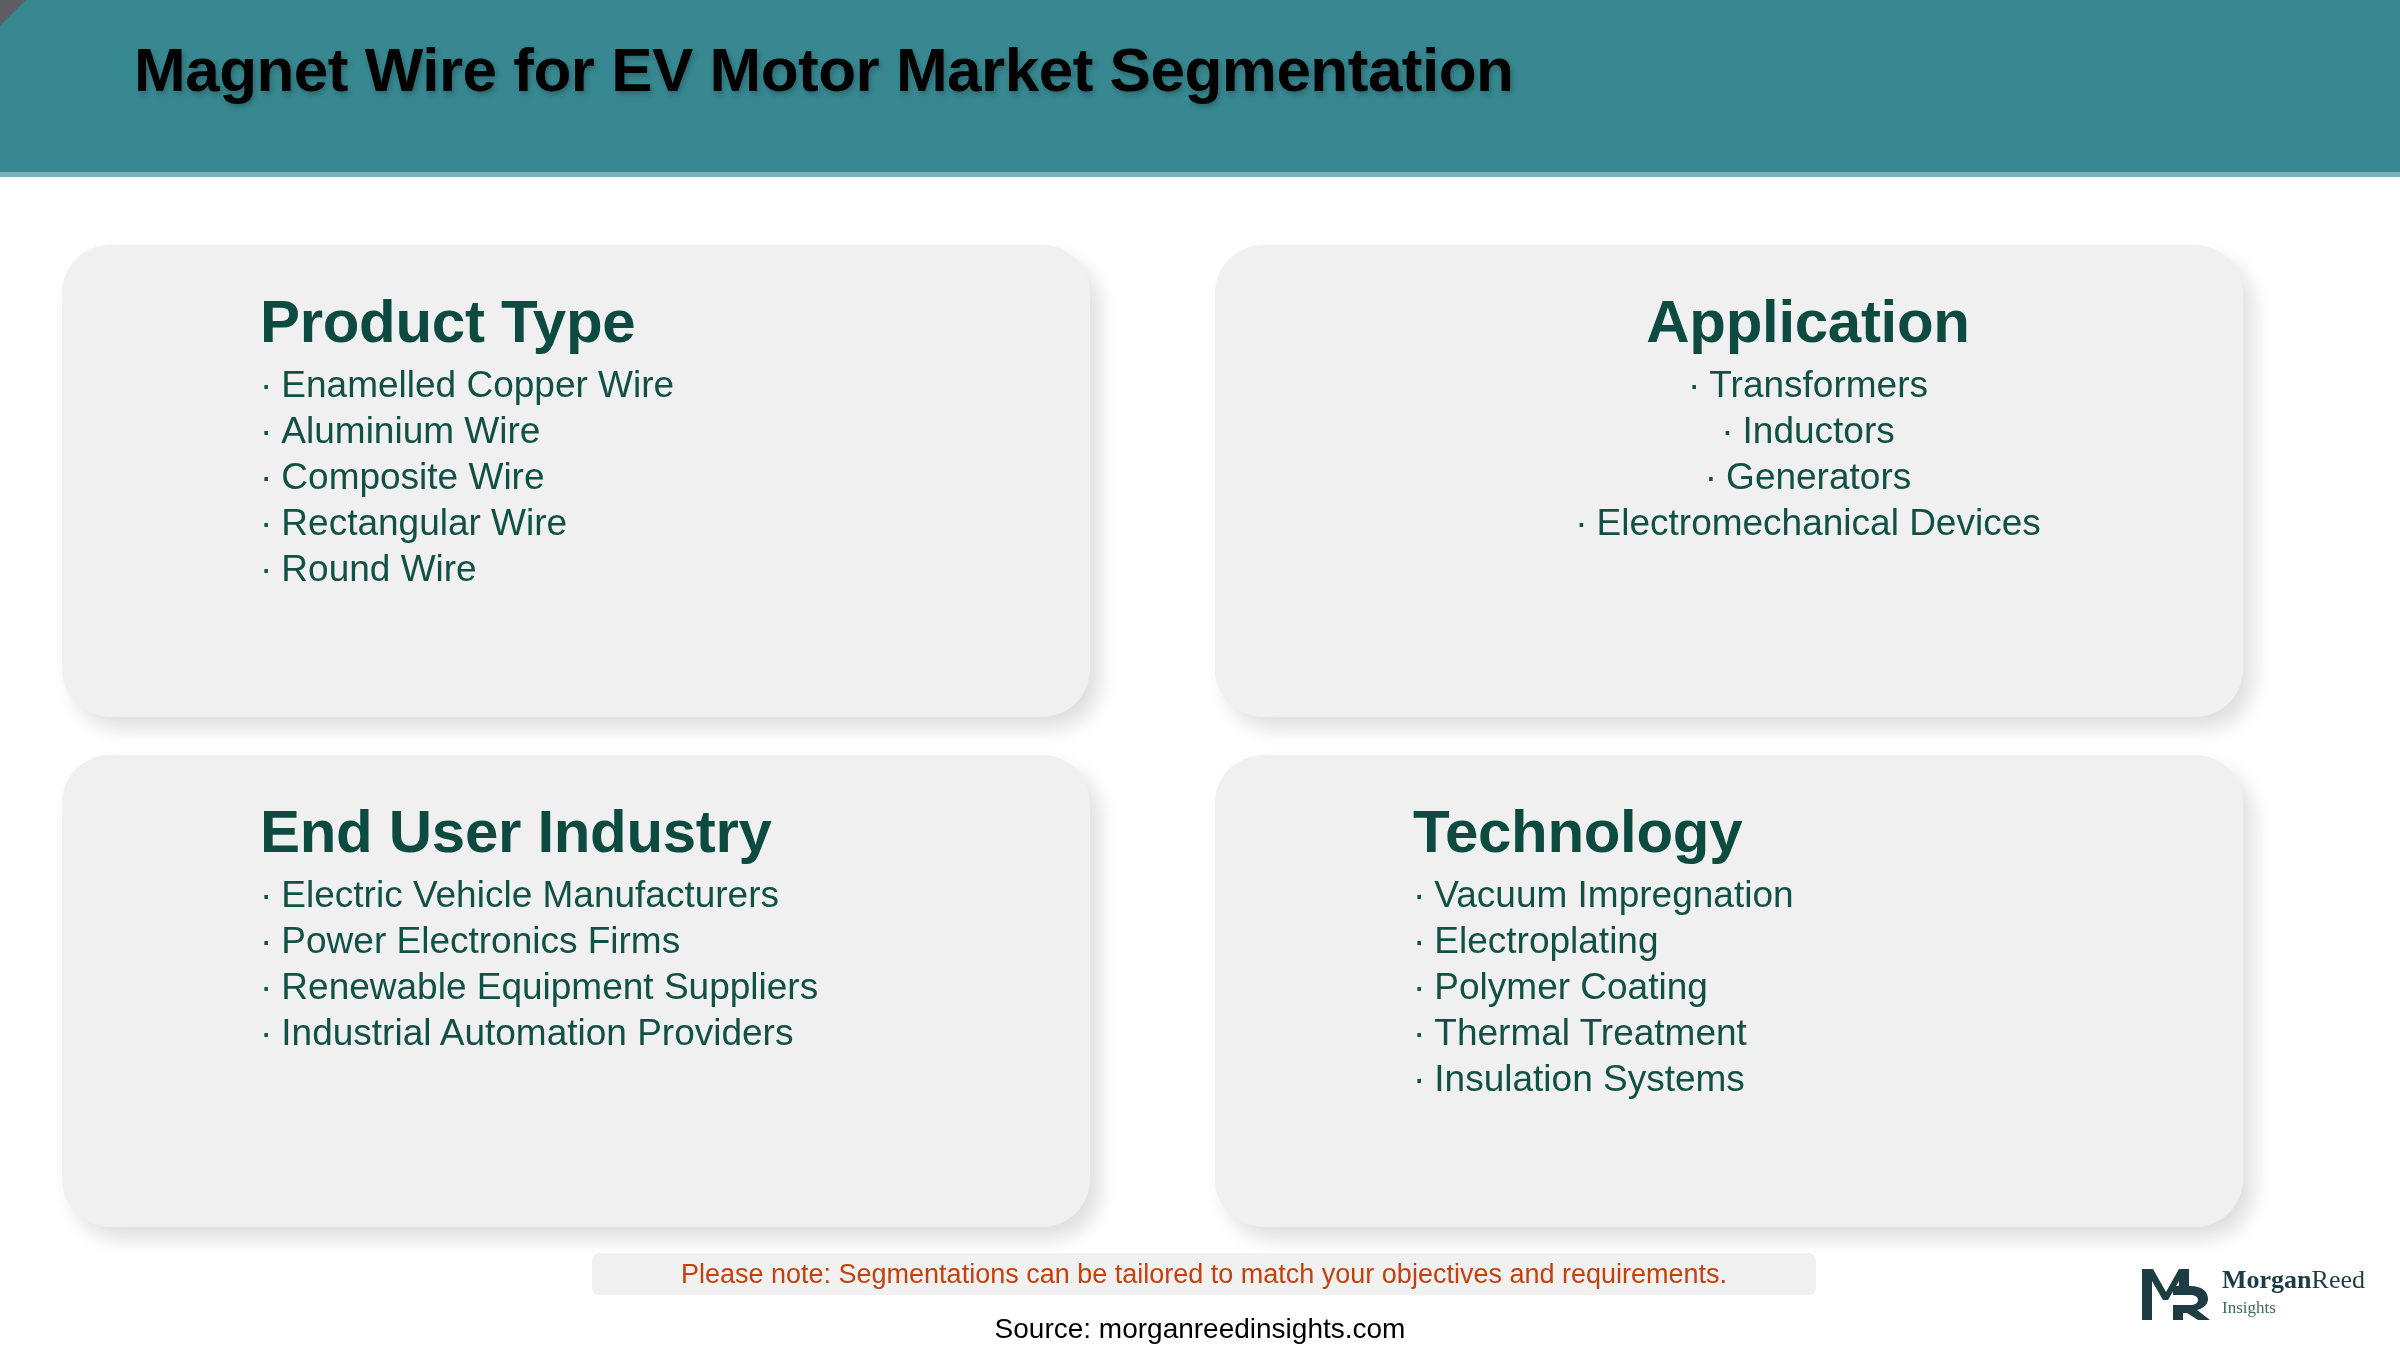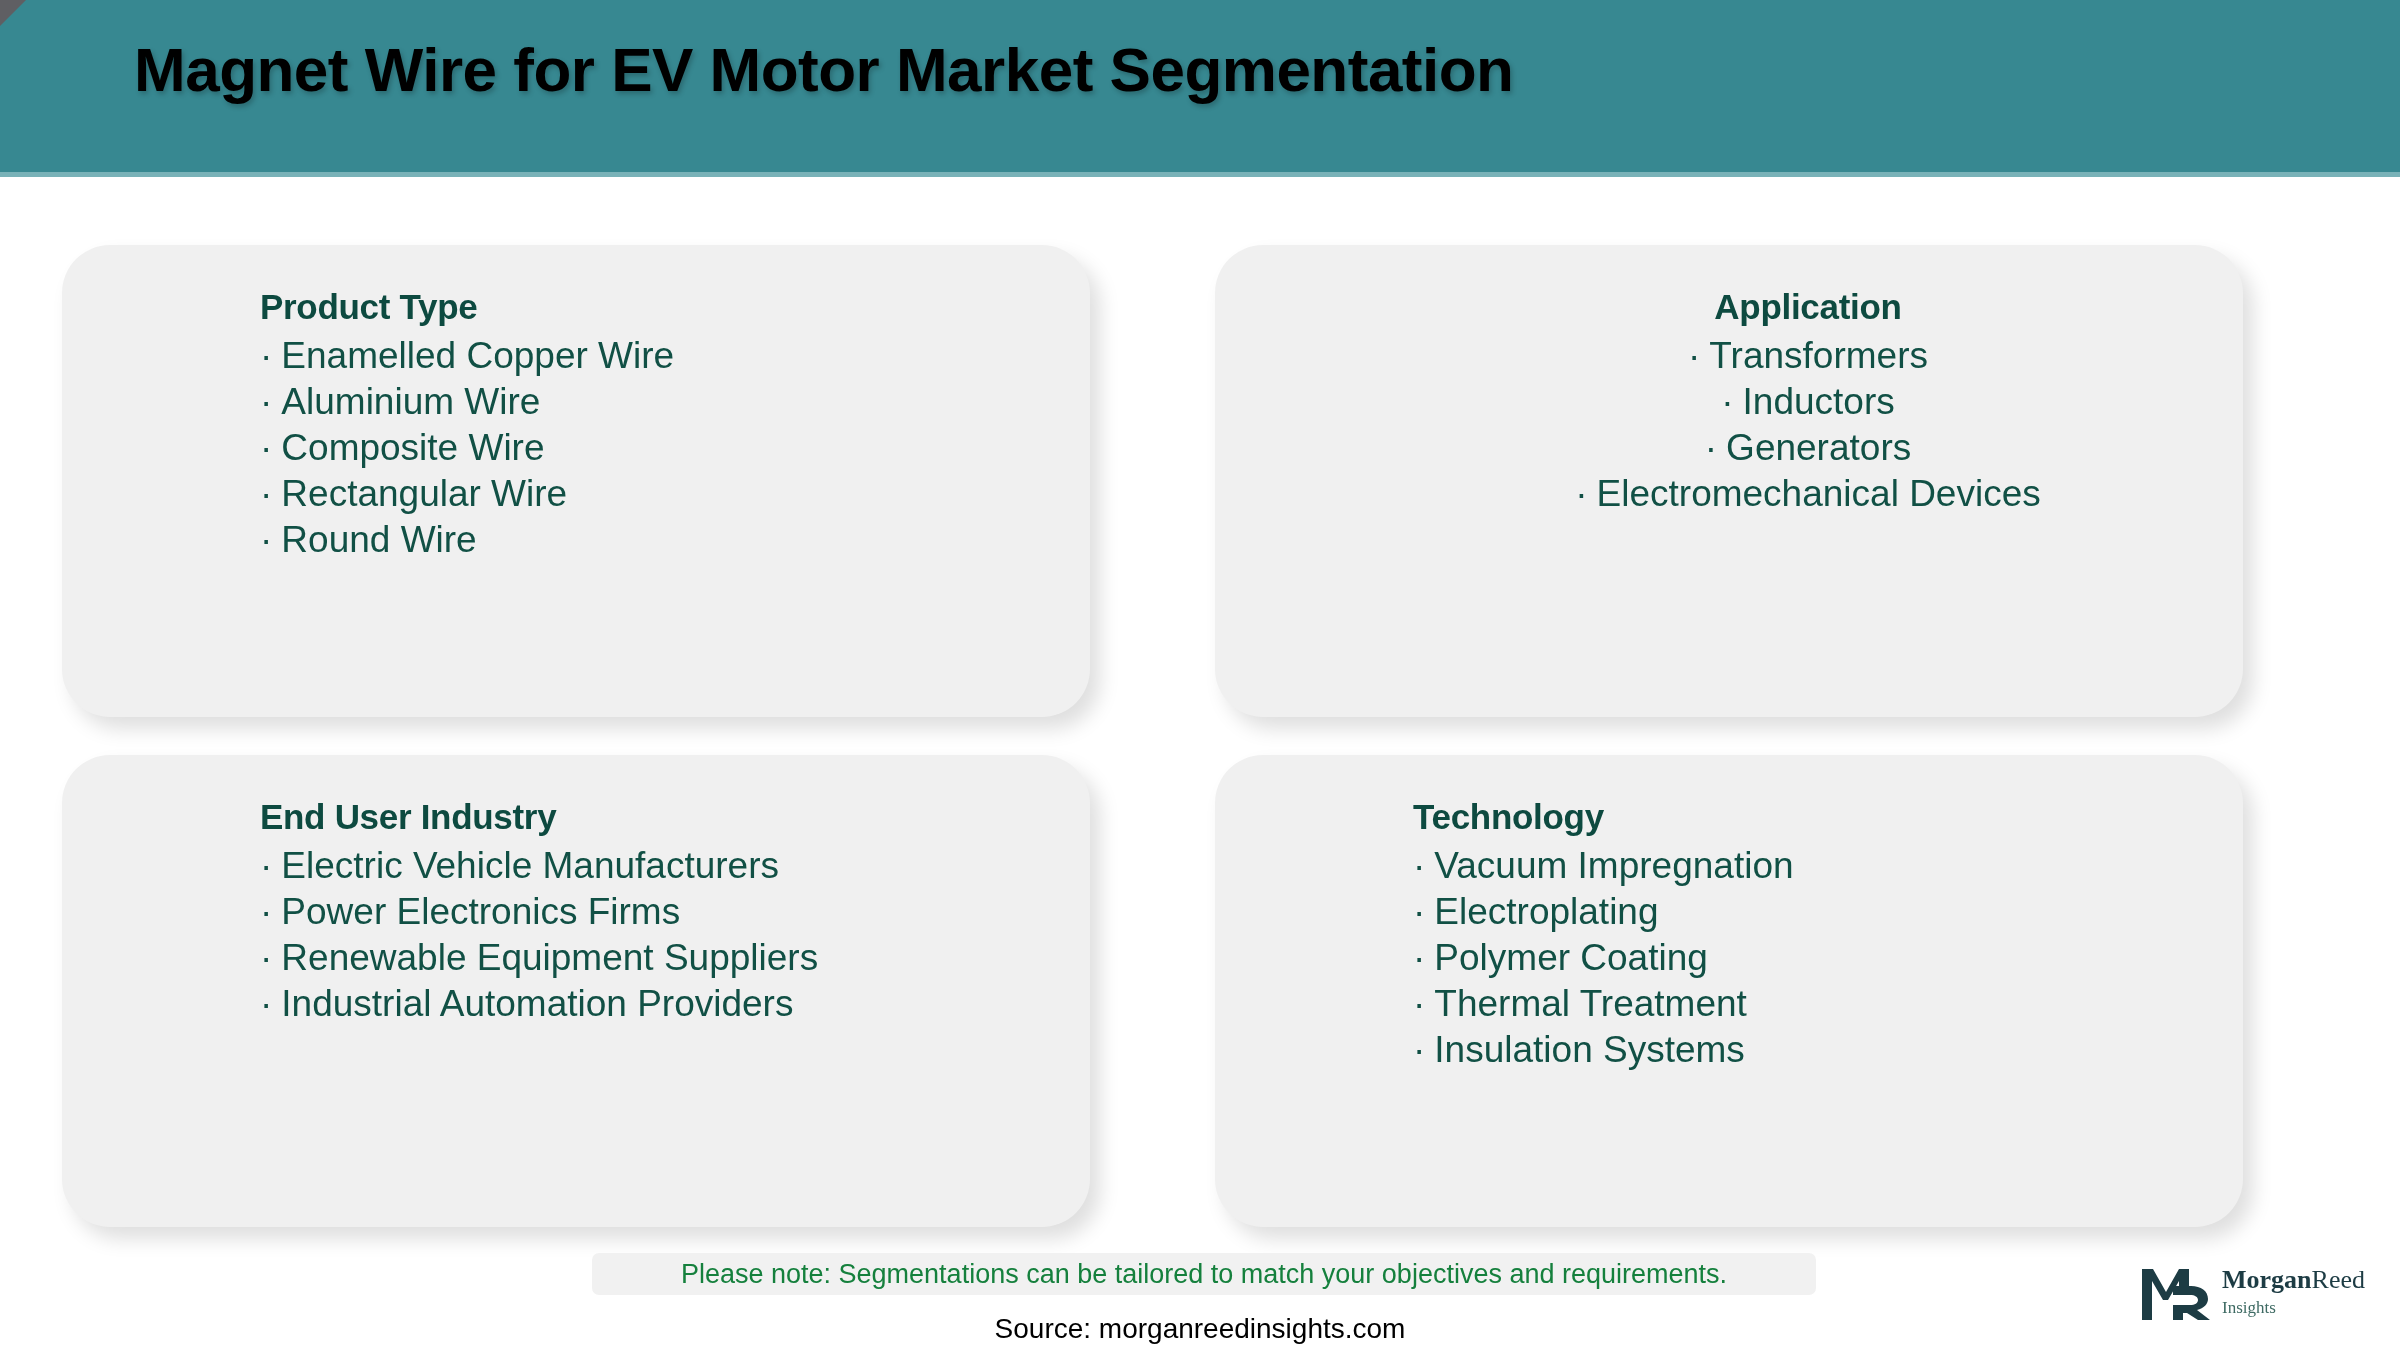--- a/index.html
+++ b/index.html
@@ -74,21 +74,21 @@
   .card.pos-2 { left: 62px;   top: 578px; width: 1028px; height: 472px; }
   .card.pos-3 { left: 1215px; top: 578px; width: 1028px; height: 472px; }
 
   .card-inner {
     position: absolute;
     left: 198px;
     top: 42px;
     right: 40px;
   }
   .card-title {
-    font-size: 35px;
+    font-size: 60px;
     font-weight: bold;
     color: #0d4a40;
     margin: 0 0 6px 0;
     letter-spacing: -0.3px;
     white-space: nowrap;
   }
   .card-list {
     list-style: none;
     margin: 0;
     padding: 0;
@@ -121,21 +121,21 @@
     height: 42px;
     background: #f1f1f1;
     border-radius: 7px;
     display: flex;
     align-items: center;
     justify-content: center;
     box-sizing: border-box;
   }
   .note-text {
     font-size: 27px;
-    color: #15803d;
+    color: #c2410c;
     white-space: nowrap;
     text-align: right;
   }
   .source-text {
     position: absolute;
     left: 0;
     top: 73px;
     width: 2400px;
     text-align: center;
     font-size: 28px;

